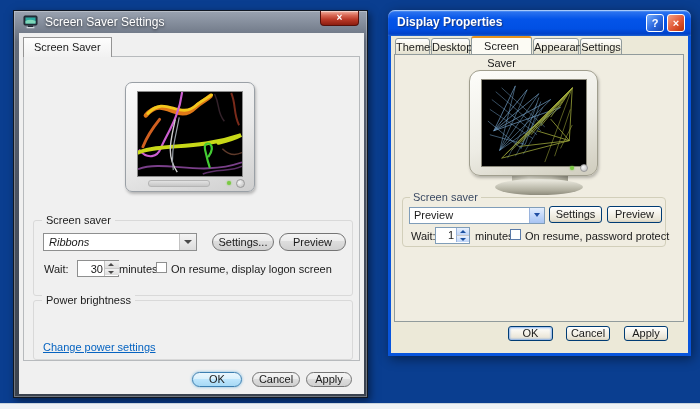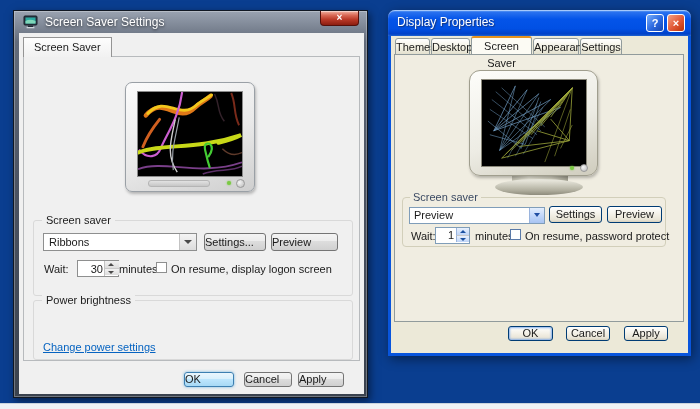--- a/index.html
+++ b/index.html
@@ -40,42 +40,42 @@
 
   
   .grp7 { position:absolute; border:1px solid #d9d9d9; border-radius:3px; }
   .grp7-label { position:absolute; top:-7px; left:8px; background:#f0f0f0; padding:0 4px; color:#202020; }
 
   .combo7 { position:absolute; height:18px; background:#fff; border:1px solid #8e8f8f; cursor:pointer; }
   .combo7-text { position:absolute; left:5px; top:2px; }
   .combo7-btn { position:absolute; right:0; top:0; width:17px; height:16px; background:linear-gradient(#f4f4f4,#dcdcdc); border-left:1px solid #c3c3c3; }
   .tri-down { width:0; height:0; border-left:4px solid transparent; border-right:4px solid transparent; border-top:4px solid #4a4a4a; position:absolute; left:4px; top:6px; }
 
-  .btn7 { position:absolute; height:18px; border:1px solid #757575; border-radius:3px; text-align:left; line-height:16px;
-        background:linear-gradient(#f4f4f4,#ececec 45%,#dddddd 46%,#d0d0d0); cursor:pointer; }
+  .btn7 { position:absolute; height:18px; border:1px solid #757575; border-radius:9px; text-align:center; line-height:16px;
+        background:linear-gradient(#f4f4f4,#ececec 45%,#dddddd 46%,#d0d0d0); cursor:pointer;margin-left:8px; }
   .btn7.small { height:15px; line-height:13px; }
   .btn7.default { border-color:#3c7fb1; background:linear-gradient(#eaf6fd,#d9f0fc 45%,#bee6fd 46%,#a7d9f5); box-shadow:0 0 3px #71b5e0; }
 
   .spin7 { position:absolute; width:42px; height:17px; background:#fff; border:1px solid #8e8f8f; }
   .spin7-val { position:absolute; left:0; top:2px; width:25px; text-align:right; }
   .spin7-btns { position:absolute; right:0; top:0; width:14px; height:15px; border-left:1px solid #c3c3c3; }
   .spin-cell { position:relative; width:14px; height:7px; background:linear-gradient(#f2f2f2,#ddd); cursor:pointer; }
   .spin-cell + .spin-cell { border-top:1px solid #c9c9c9; }
   .tri-up-s { width:0; height:0; border-left:3px solid transparent; border-right:3px solid transparent; border-bottom:3px solid #4a4a4a; position:absolute; left:3px; top:2px; }
   .tri-down-s { width:0; height:0; border-left:3px solid transparent; border-right:3px solid transparent; border-top:3px solid #4a4a4a; position:absolute; left:3px; top:2px; }
 
   .chk7 { position:absolute; width:11px; height:11px; background:#fff; border:1px solid #8e8f8f; cursor:pointer; }
   .link7 { position:absolute; color:#0563c1; text-decoration:underline; cursor:pointer; }
 
   
   .xp { position:absolute; left:388px; top:10px; width:303px; height:346px; filter:drop-shadow(2px 3px 6px rgba(0,0,0,.45)); }
   .xp-titlebar { position:absolute; left:0; top:0; right:0; height:26px; border-radius:7px 7px 0 0;
         background:linear-gradient(180deg,#6ba8f9 0%,#2a72ef 8%,#0454e9 35%,#0150e4 72%,#0141c8 92%,#1f63d0 100%);
         box-shadow:inset 0 1px 1px rgba(255,255,255,.5); }
-  .xp-title { position:absolute; left:9px; top:5px; color:#fff; font-weight:normal; font-size:12px; text-shadow:1px 1px 1px #17367e; white-space:nowrap; }
+  .xp-title { position:absolute; left:9px; top:5px; color:#fff; font-weight:bold; font-size:12px; text-shadow:1px 1px 1px #17367e; white-space:nowrap; }
   .xp-tbtn { position:absolute; top:4px; width:18px; height:18px; border:1px solid #fff; border-radius:3px; color:#fff;
         font-weight:bold; font-size:11px; text-align:center; line-height:16px; cursor:pointer; }
   .xp-help { right:27px; background:linear-gradient(135deg,#78aefb 0%,#2a68e0 55%,#1747ae 100%); }
   .xp-close { right:6px; background:linear-gradient(135deg,#f3a183 0%,#e15836 55%,#ba3205 100%); }
   .xp-body { position:absolute; left:0; top:26px; width:303px; height:320px; background:#ece9d8;
         border-left:3px solid #0855dd; border-right:3px solid #0855dd; border-bottom:3px solid #0855dd; }
 
   .xp-tab { position:absolute; top:2px; height:17px; line-height:16px; text-align:center;
         background:linear-gradient(#fff,#f3f1e3 55%,#e3e0cf); border:1px solid #919b9c; border-radius:3px 3px 0 0; cursor:pointer; }
   .xp-tab.active { top:0; height:19px; line-height:17px; background:#fcfbf4; border-top:2px solid #e5921f; z-index:3; }
@@ -159,21 +159,21 @@
             <path d="M86,58 C92,64 98,66 106,62" stroke="#5f3a2a" stroke-width="1.5" fill="none"></path>
           </svg>
         </div>
         <div class="mon7-bar"></div>
         <div class="led"></div>
         <div class="pwr"></div>
       </div>
 
       <div class="grp7" style="left:9px; top:163px; width:320px; height:76px;">
         <div class="grp7-label">Screen saver</div>
-        <div class="combo7" style="left:9px; top:12px; width:154px;">
+        <div class="combo7" style="left:9px; top:12px; width:154px;font-style:italic;">
           <span class="combo7-text">Ribbons</span>
           <div class="combo7-btn">
               <div class="tri-down"></div>
             </div>
         </div>
         <div class="btn7" style="left:170px; top:12px; width:62px;">Settings...</div>
         <div class="btn7" style="left:237px; top:12px; width:67px;">Preview</div>
 
         <span class="lbl" style="left:10px; top:42px;">Wait:</span>
         <div class="spin7" style="left:43px; top:39px;">

